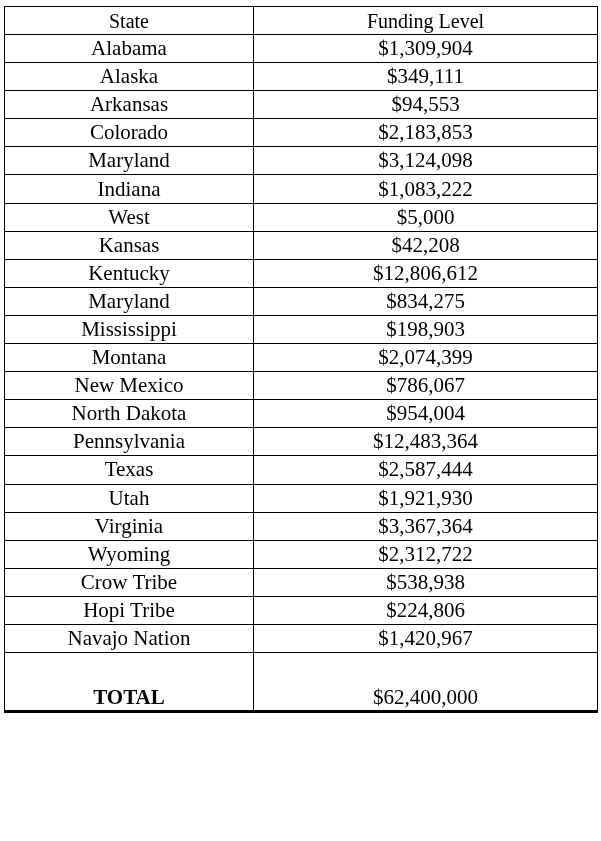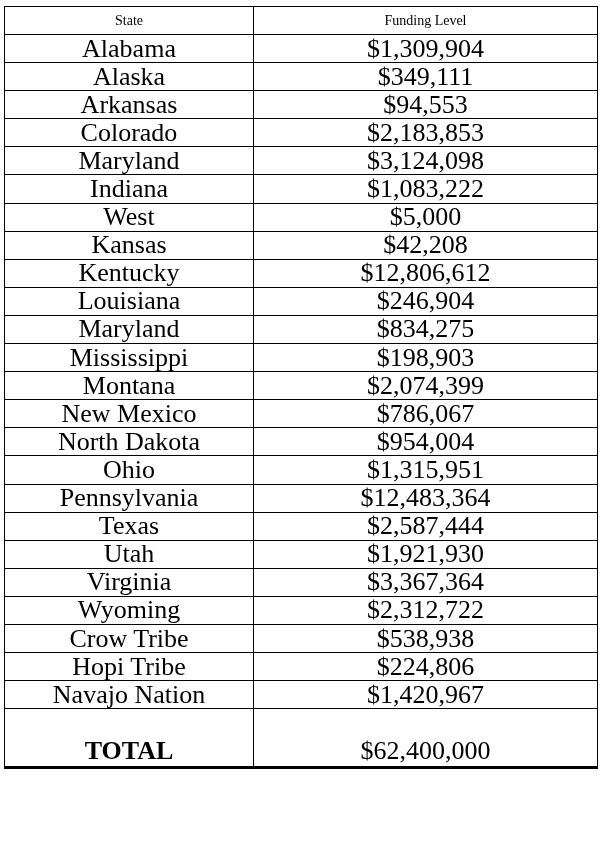--- a/index.html
+++ b/index.html
@@ -30,27 +30,27 @@
       border: 1.5px solid #000000;
       text-align: center;
       padding: 0;
       line-height: 1;
       overflow: hidden;
       white-space: nowrap;
     }
     table.funding th {
       height: 27px;
       font-weight: normal;
-      font-size: 14px;
+      font-size: 20px;
       vertical-align: middle;
       text-align: center;
     }
     table.funding td {
       height: 27.1px;
-      font-size: 26px;
+      font-size: 21px;
       vertical-align: middle;
     }
     table.funding tr.total-row td {
       height: 55px;
       vertical-align: bottom;
       padding-bottom: 2px;
       border-bottom: 3.5px solid #000000;
     }
     table.funding tr.total-row td.total-label {
       font-weight: bold;
@@ -101,46 +101,38 @@
       </tr>
     <tr>
         <td>Kansas</td>
         <td>$42,208</td>
       </tr>
     <tr>
         <td>Kentucky</td>
         <td>$12,806,612</td>
       </tr>
     <tr>
-        <td>Louisiana</td>
-        <td>$246,904</td>
-      </tr>
-    <tr>
         <td>Maryland</td>
         <td>$834,275</td>
       </tr>
     <tr>
         <td>Mississippi</td>
         <td>$198,903</td>
       </tr>
     <tr>
         <td>Montana</td>
         <td>$2,074,399</td>
       </tr>
     <tr>
         <td>New Mexico</td>
         <td>$786,067</td>
       </tr>
     <tr>
         <td>North Dakota</td>
         <td>$954,004</td>
-      </tr>
-    <tr>
-        <td>Ohio</td>
-        <td>$1,315,951</td>
       </tr>
     <tr>
         <td>Pennsylvania</td>
         <td>$12,483,364</td>
       </tr>
     <tr>
         <td>Texas</td>
         <td>$2,587,444</td>
       </tr>
     <tr>

